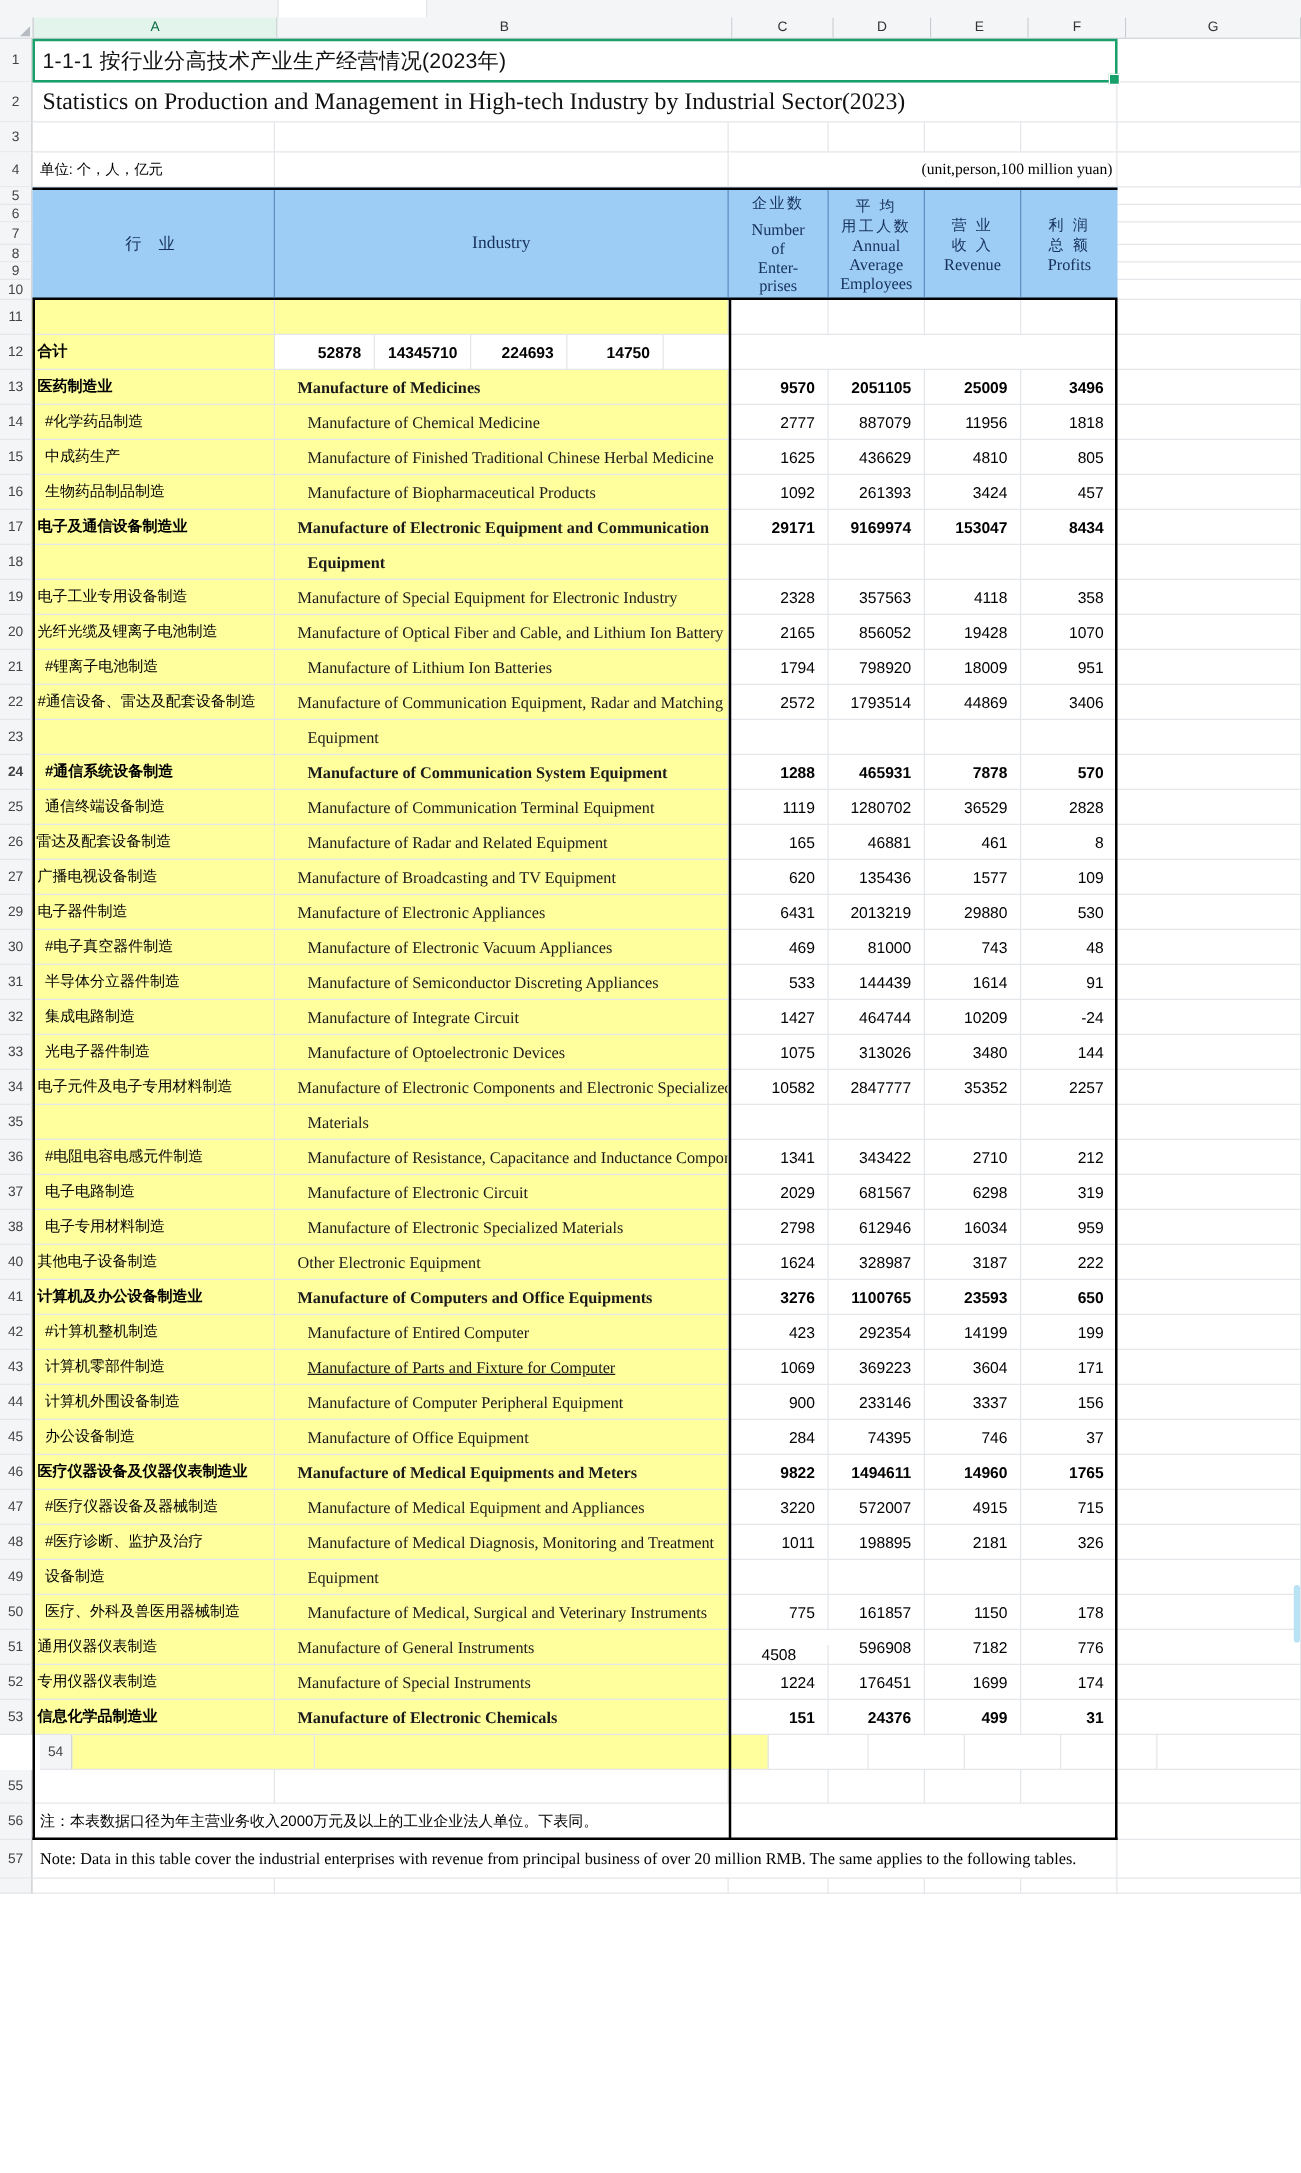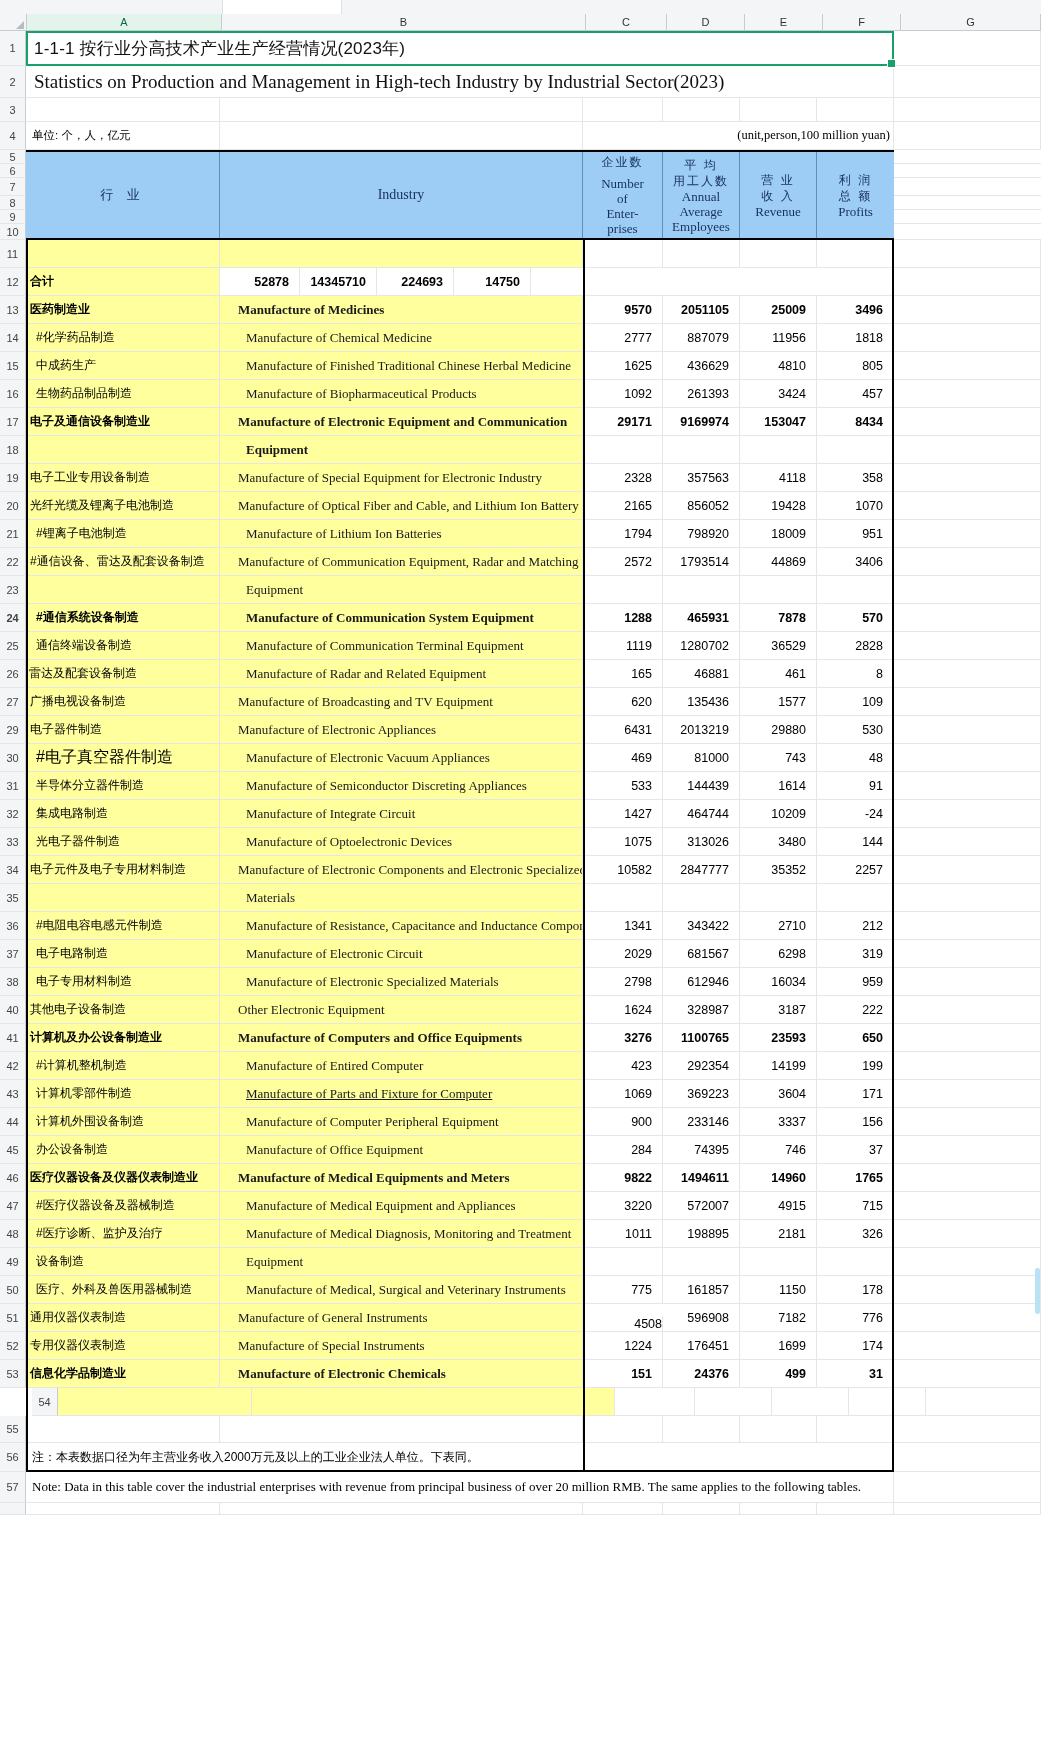--- a/index.html
+++ b/index.html
@@ -542,21 +542,21 @@
           <div class="c num colC" style="padding-right: 10px;">6431</div>
           <div class="c num colD" style="padding-right: 10px;">2013219</div>
           <div class="c num colE" style="padding-right: 10px;">29880</div>
           <div class="c num colF" style="padding-right: 10px;">530</div>
           <div class="c colG"></div>
         </div>
       </div>
       <div class="row" style="height: 28px;">
         <div class="rh">30</div>
         <div class="cellwrap">
-          <div class="c colA yel" style="font-size: 16px; padding-left: 10px;">#电子真空器件制造</div>
+          <div class="c colA yel" style="font-size: 12px; padding-left: 10px;">#电子真空器件制造</div>
           <div class="c colB eng yel" style="padding-left: 26px;">Manufacture of Electronic Vacuum Appliances</div>
           <div class="c num colC" style="padding-right: 10px;">469</div>
           <div class="c num colD" style="padding-right: 10px;">81000</div>
           <div class="c num colE" style="padding-right: 10px;">743</div>
           <div class="c num colF" style="padding-right: 10px;">48</div>
           <div class="c colG"></div>
         </div>
       </div>
       <div class="row" style="height: 28px;">
         <div class="rh">31</div>
@@ -784,21 +784,21 @@
           <div class="c num colE" style="padding-right: 10px;">1150</div>
           <div class="c num colF" style="padding-right: 10px;">178</div>
           <div class="c colG"></div>
         </div>
       </div>
       <div class="row" style="height: 28px;">
         <div class="rh">51</div>
         <div class="cellwrap">
           <div class="c colA yel" style="font-size: 12px; padding-left: 4px;">通用仪器仪表制造</div>
           <div class="c colB eng yel" style="padding-left: 18px;">Manufacture of General Instruments</div>
-          <div class="c num colC" style="padding-right: 0; margin-top: 12px;">4508</div>
+          <div class="c num colC" style="padding-right: 25px; margin-top: 12px;">4508</div>
           <div class="c num colD" style="padding-right: 10px;">596908</div>
           <div class="c num colE" style="padding-right: 10px;">7182</div>
           <div class="c num colF" style="padding-right: 10px;">776</div>
           <div class="c colG"></div>
         </div>
       </div>
       <div class="row" style="height: 28px;">
         <div class="rh">52</div>
         <div class="cellwrap">
           <div class="c colA yel" style="font-size: 12px; padding-left: 4px;">专用仪器仪表制造</div>

